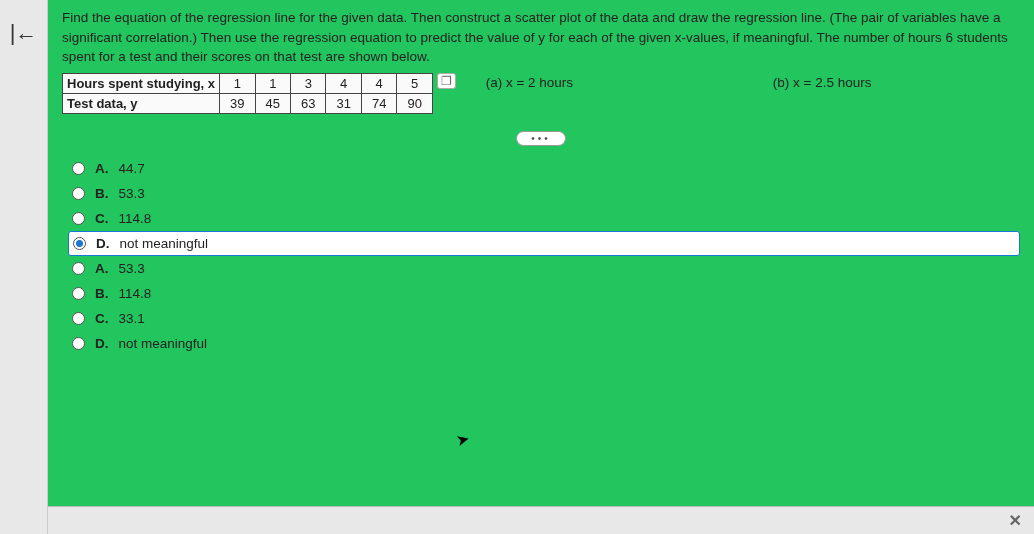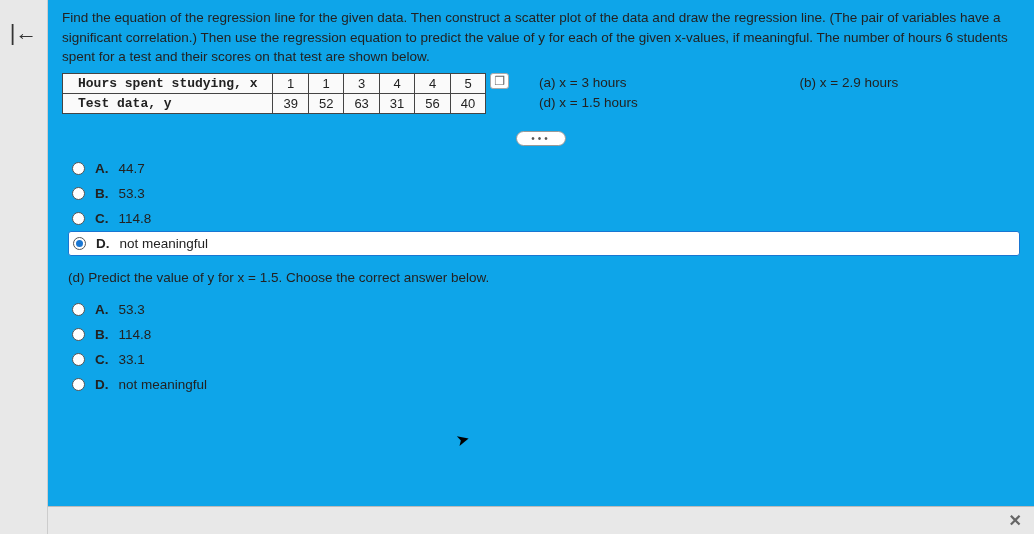--- a/index.html
+++ b/index.html
@@ -24,21 +24,21 @@
       align-items: center;
       padding-top: 20px;
     }
     .back-icon {
       font-size: 22px;
       color: #333;
       cursor: default;
     }
     .content {
       flex: 1;
-      background: #0ea5e9;
+      background: #22c55e;
       padding: 8px 14px 10px 14px;
       font-size: 13.5px;
       color: #222;
       position: relative;
     }
     .question-text {
       line-height: 1.45;
       margin-bottom: 6px;
     }
     .q-row {
@@ -54,22 +54,21 @@
     table td, table th {
       border: 1px solid #444;
       padding: 2px 10px;
       text-align: center;
       font-weight: normal;
       background: #fafafa;
     }
     table td.label-cell {
       text-align: left;
       font-weight: bold;
-      padding: 2px 15px;
-      font-family: Liberation Mono, monospace;
+      padding: 2px 4px;
     }
     .copy-icon {
       margin-left: 4px;
       font-size: 12px;
       color: #666;
       border: 1px solid #aaa;
       border-radius: 3px;
       padding: 0 3px;
       background: #fff;
       cursor: pointer;
@@ -180,35 +179,34 @@
             <td>1</td>
             <td>1</td>
             <td>3</td>
             <td>4</td>
             <td>4</td>
             <td>5</td>
           </tr>
           <tr>
             <td class="label-cell">Test data, y</td>
             <td>39</td>
-            <td>52</td>
+            <td>45</td>
             <td>63</td>
             <td>31</td>
-            <td>56</td>
-            <td>40</td>
+            <td>74</td>
+            <td>90</td>
           </tr>
         </tbody>
           </table>
         <span class="copy-icon">❐</span>
       </div>
 
       <div class="predictions">
-        <span>(a) x = 3 hours</span>
-        <span>(b) x = 2.9 hours</span>
-        <span>(d) x = 1.5 hours</span>
+        <span>(a) x = 2 hours</span>
+        <span>(b) x = 2.5 hours</span>
       </div>
     </div>
 
     <div class="dots-divider">
       <span class="dots">•••</span>
     </div>
 
     <div class="options">
       <div class="option">
         <span class="radio"></span>
@@ -225,21 +223,20 @@
         <b>C.</b>
         <span>114.8</span>
       </div>
       <div class="option selected-row">
         <span class="radio selected"></span>
         <b>D.</b>
         <span>not meaningful</span>
       </div>
     </div>
 
-    <div class="sub-question">(d) Predict the value of y for x = 1.5. Choose the correct answer below.</div>
 
     <div class="options">
       <div class="option">
         <span class="radio"></span>
         <b>A.</b>
         <span>53.3</span>
       </div>
       <div class="option">
         <span class="radio"></span>
         <b>B.</b>

